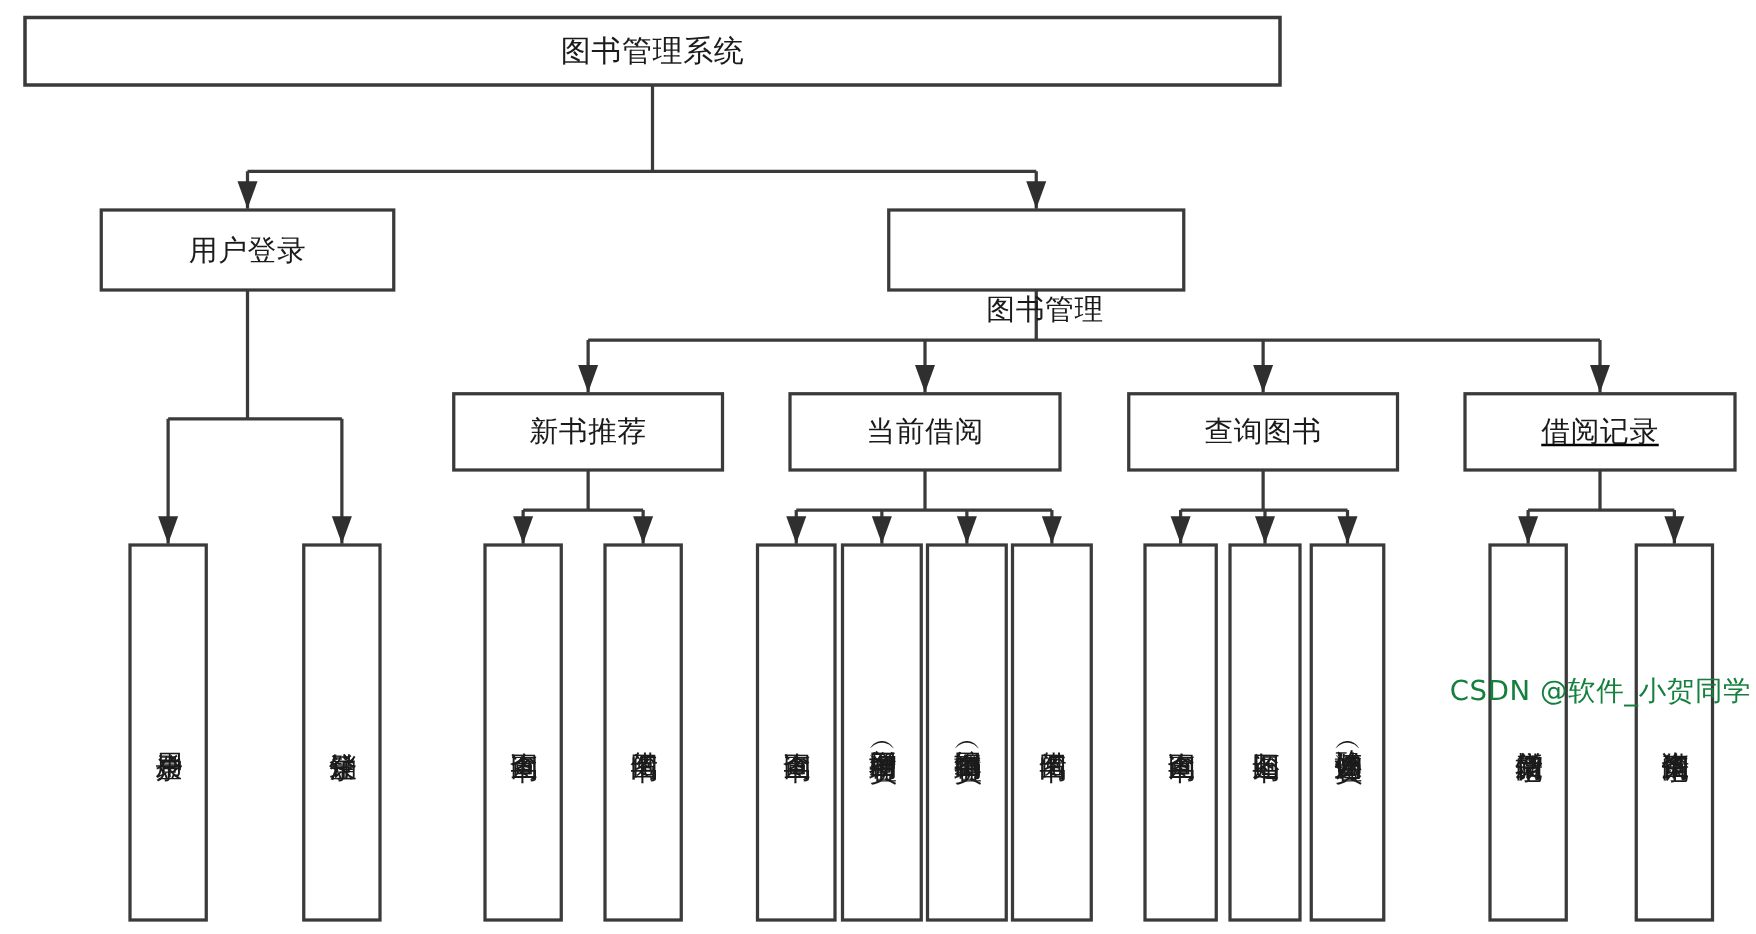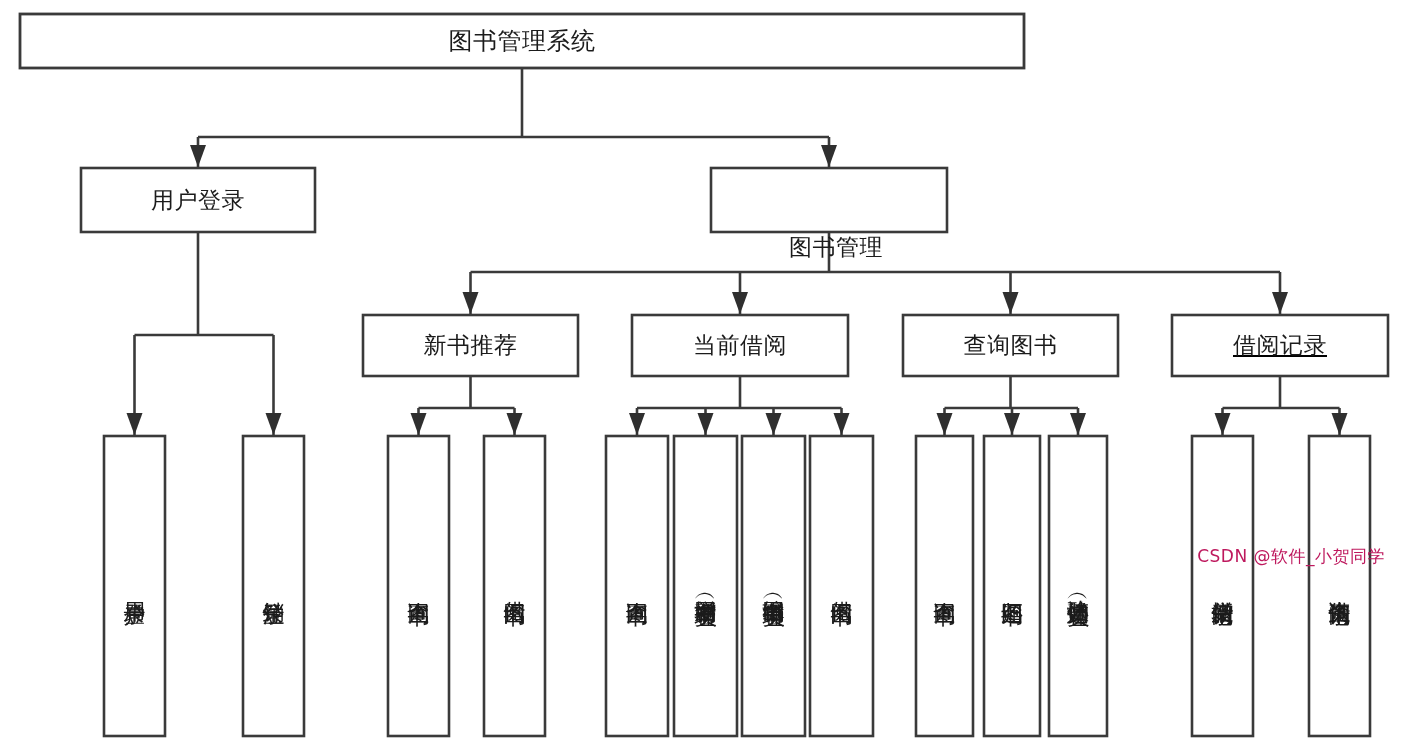--- a/index.html
+++ b/index.html
@@ -73,25 +73,25 @@
     font-size: 23px;
     color: #1b1b1b;
     white-space: nowrap;
     letter-spacing: 0.5px;
   }
   .htext.root-title {
     font-size: 24px;
   }
   #watermark {
     position: absolute;
-    right: 20px;
+    right: 4px;
     bottom: 4px;
     font-family: "DejaVu Sans", "Liberation Sans", sans-serif;
-    font-size: 17px;
-    color: #be185d;
+    font-size: 22px;
+    color: #15803d;
     letter-spacing: 0.5px;
     white-space: nowrap;
   }
 </style>
 </head>
 <body>
 
 <div id="chart-root">
   <svg class="diagram" id="diagram-svg" viewBox="0 0 1405 747" xmlns="http://www.w3.org/2000/svg">
       <rect x="20" y="14" width="1004" height="54" class="node-rect root"></rect>

